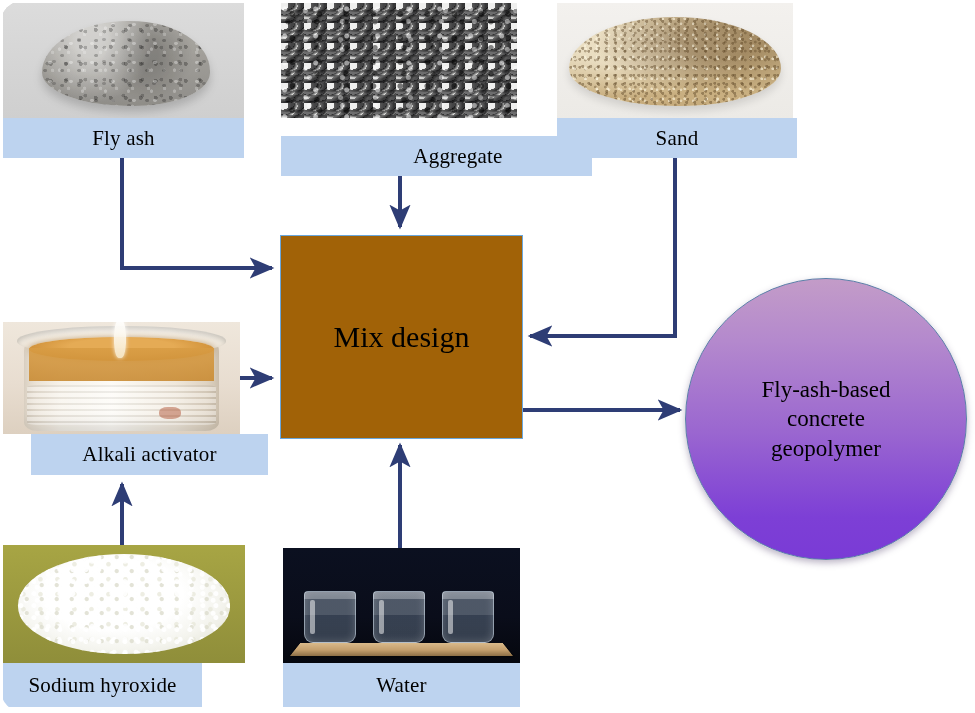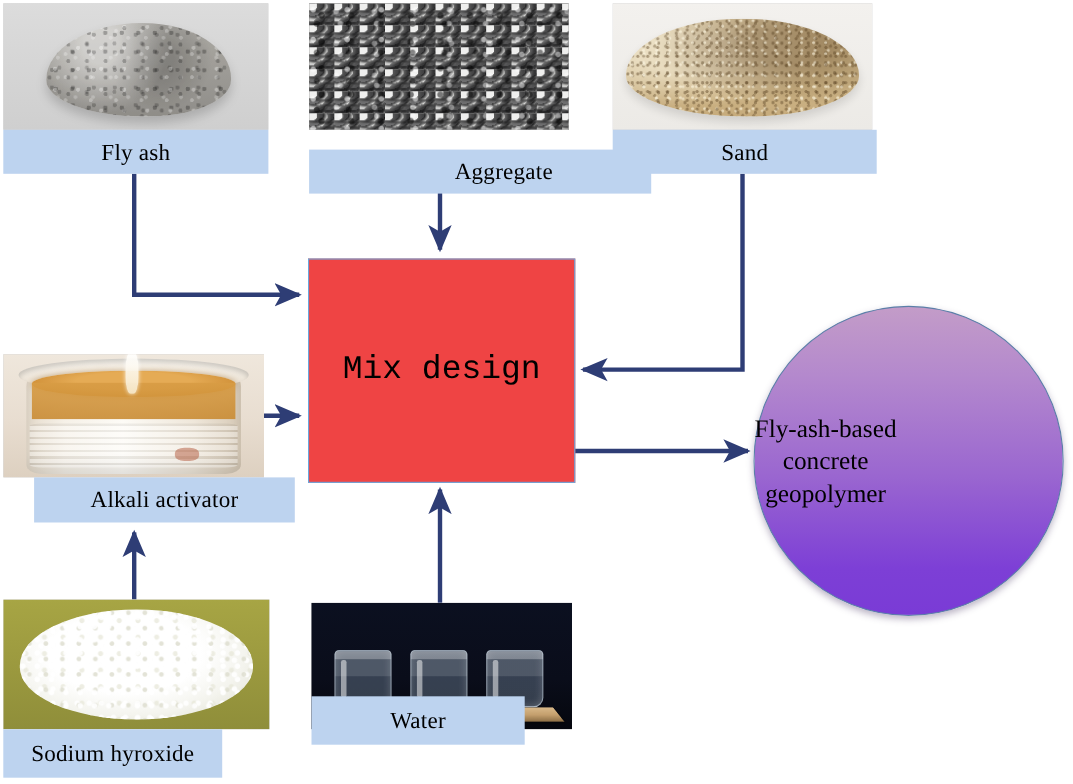--- a/index.html
+++ b/index.html
@@ -9,20 +9,21 @@
   }
   body {
     font-family: "Liberation Serif", "DejaVu Serif", serif;
   }
   #canvas {
     position: relative;
     width: 975px;
     height: 713px;
     background: #ffffff;
     overflow: hidden;
+    border-radius: 25px;
   }
 
   
   .photo {
     position: absolute;
     overflow: hidden;
     background: #cfcfcf;
   }
 
   
@@ -35,40 +36,39 @@
     justify-content: center;
     font-size: 21px;
     letter-spacing: .2px;
     line-height: 1;
     white-space: nowrap;
   }
 
   
   .mixbox {
     position: absolute;
-    background: #ef4444;
+    background: #a16207;
     border: 1px solid #6aa7dd;
     display: flex;
     align-items: center;
     justify-content: center;
     font-size: 30px;
     color: #000;
-    font-family: Liberation Mono, monospace;
   }
 
   
   .circle {
     position: absolute;
     border-radius: 50%;
     background: linear-gradient(to bottom, #c39cc8 0%, #b489cd 22%, #9a66d0 55%, #7d3fd6 85%, #7a3bd6 100%);
     border: 1px solid #5b7fa8;
     box-shadow: 0 3px 7px rgba(60,40,90,.35);
     display: flex;
     align-items: center;
-    justify-content: flex-start;
+    justify-content: center;
     text-align: center;
     font-size: 23px;
     line-height: 1.28;
     color: #000;
   }
 
   
   svg.wires {
     position: absolute;
     left: 0; top: 0;
@@ -366,21 +366,21 @@
     <span>Sodium hyroxide</span>
   </div>
 
   <div class="photo ph-water" style="left:283px; top:548px; width:237px; height:115px;">
     <div class="bg"></div>
     <div class="board"></div>
     <div class="beaker b1"></div>
     <div class="beaker b2"></div>
     <div class="beaker b3"></div>
   </div>
-  <div class="caption" style="left:283px; top:633px; width:194px; height:44px;">
+  <div class="caption" style="left:283px; top:663px; width:237px; height:44px;">
     <span>Water</span>
   </div>
 
   <div class="mixbox" style="left:280px; top:235px; width:241px; height:202px;">
     <span>Mix design</span>
   </div>
 
   <div class="circle" style="left:685px; top:278px; width:280px; height:280px;">
     <div>
       <div>Fly-ash-based</div>

